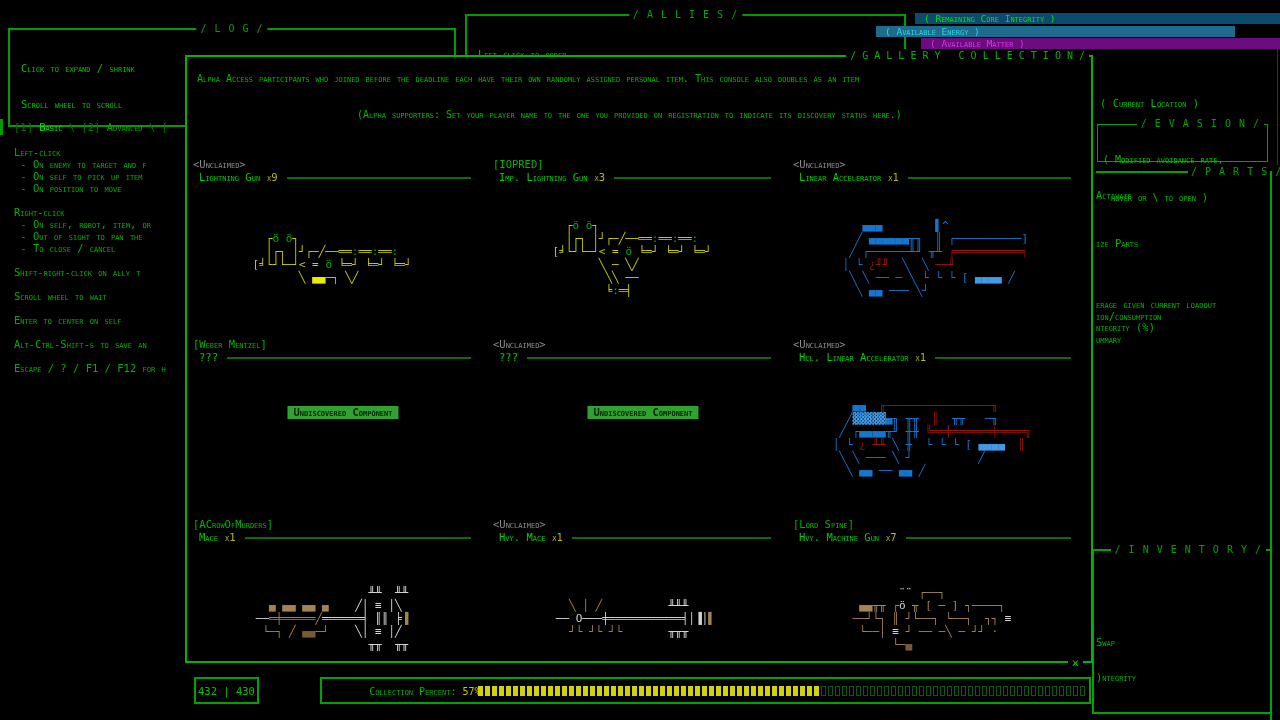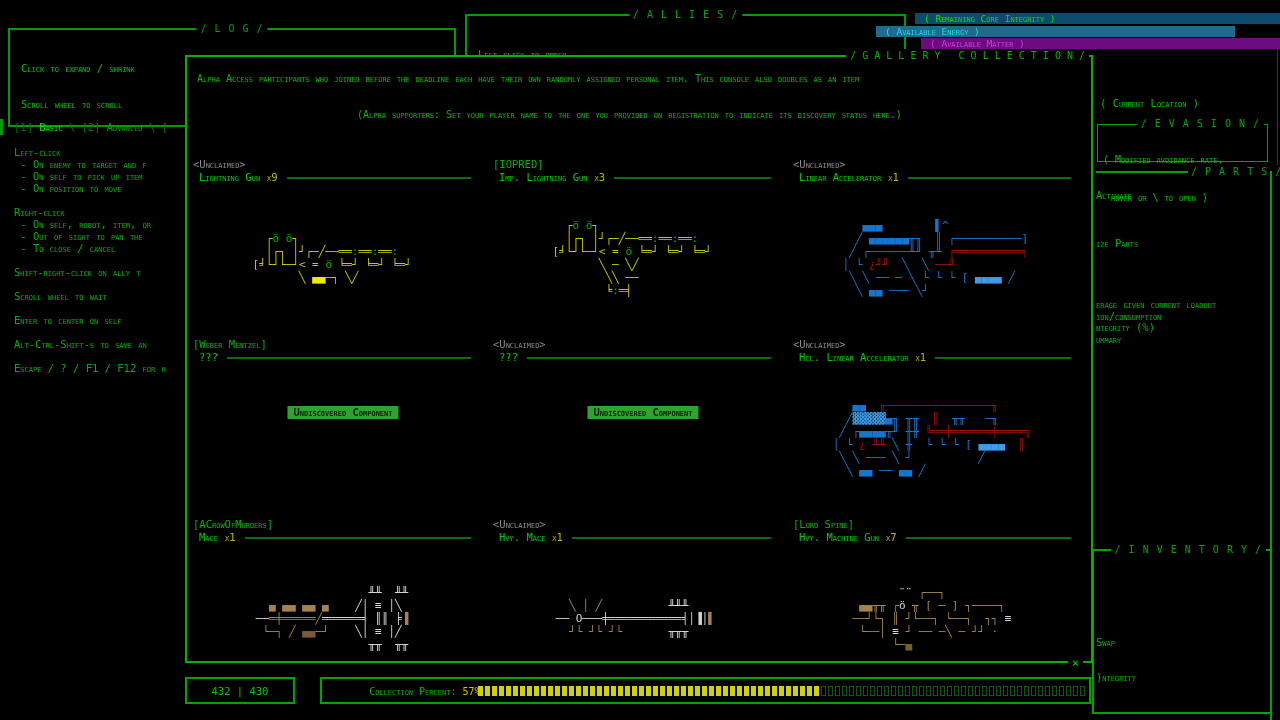--- a/index.html
+++ b/index.html
@@ -50,21 +50,21 @@
   .gcell{position:relative;padding-right:22px}
   .owner{font-size:10.5px;line-height:12px;white-space:pre}
   .unclaimed{color:#8c8c8c}.claimed{color:#00b400}
   .name-row{display:flex;align-items:center;font-size:10.5px;line-height:12px;height:13px}
   .iname{color:#00cc00;padding-left:6px;white-space:pre}
   .icount{color:#b8b800;padding-left:7px}
   .rule{flex:1;border-top:2px solid #0d6d0d;margin-left:9px;margin-top:2px}
   .art-wrap{position:absolute;left:0;right:22px;top:36px;height:128px;display:flex;align-items:center;justify-content:center}
   .art{font-size:11px;line-height:13px;white-space:pre}
   .badge{position:absolute;top:68px;left:50%;transform:translateX(-50%);background:#2fa22f;color:#052505;font-size:10.5px;line-height:13px;padding:0 6px;font-weight:bold;white-space:pre}
-  .counter-box{left:185px;top:677px;width:110px;height:27px;border-color:#00a400}
+  .counter-box{left:194px;top:677px;width:65px;height:27px;border-color:#00a400}
   .counter-text{position:absolute;inset:0;display:flex;align-items:center;justify-content:center;color:#00c800;font-size:10.5px;white-space:pre}
   .progress-box{left:320px;top:677px;width:771px;height:27px;border-color:#00a400}
   .ptext{position:absolute;left:11px;top:50%;transform:translateY(-50%);font-size:10px;color:#00b400;white-space:pre}
   .pval{color:#c9c900}
   #bar-blocks{position:absolute;left:156px;top:50%;transform:translateY(-50%);display:flex;gap:2px}
   .blk{width:5px;height:10px;display:inline-block;flex:none}
   .fill{background:#d2d200}
   .empty{border:1px solid #0d5a0d;background:transparent}
 </style>
 </head>

